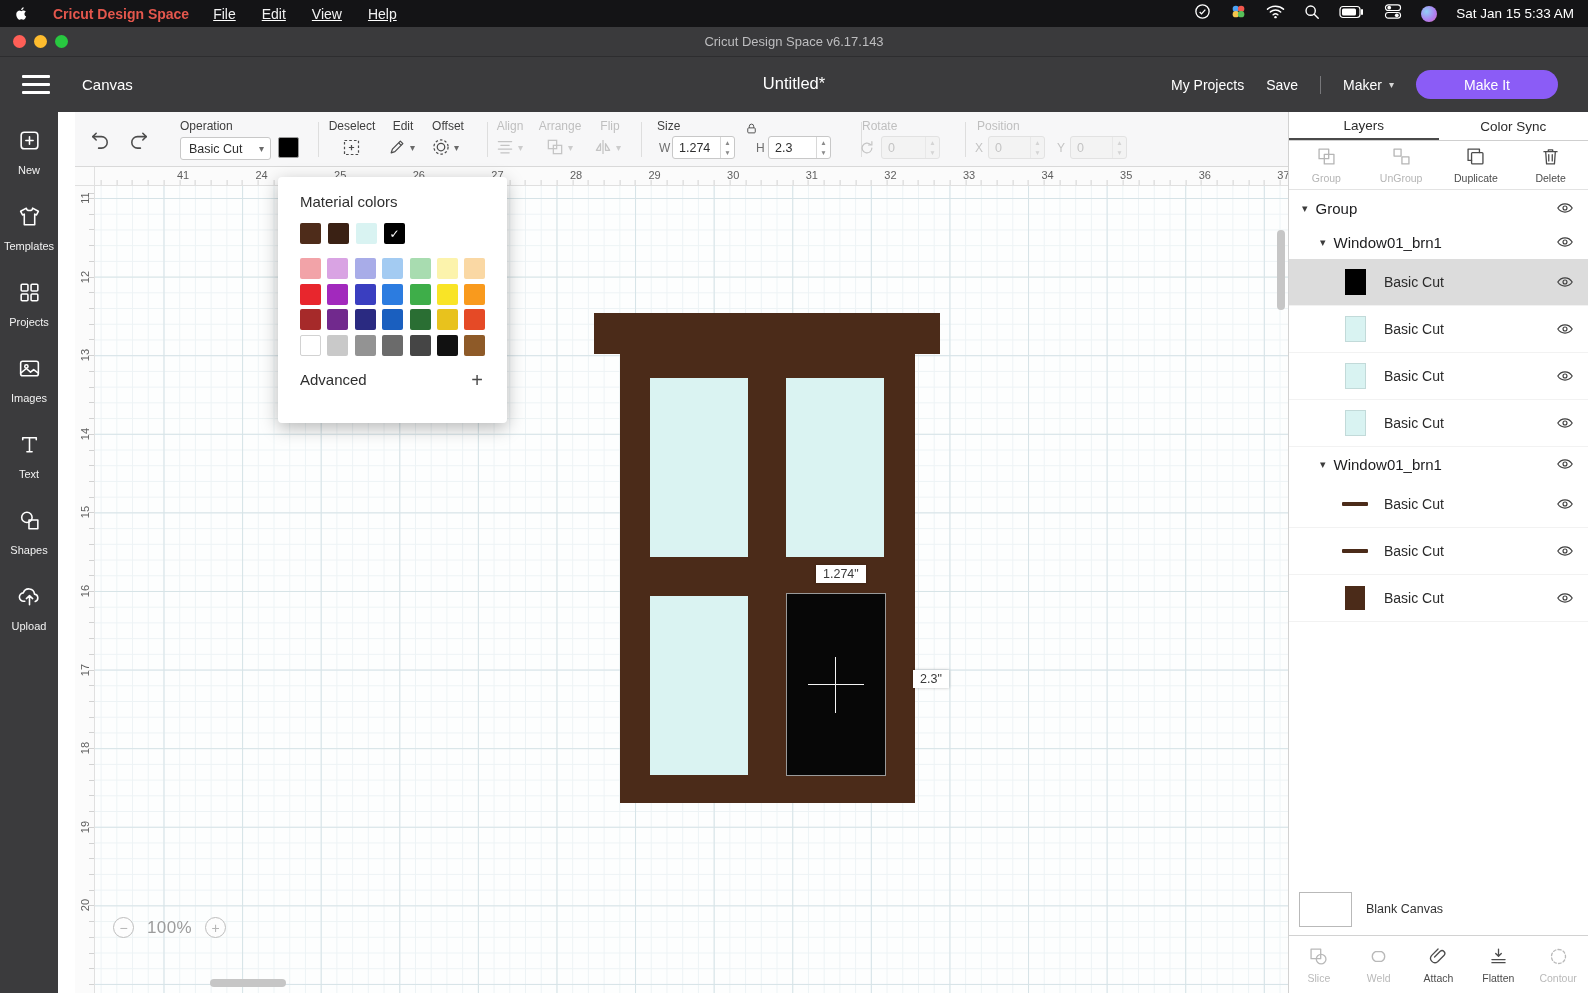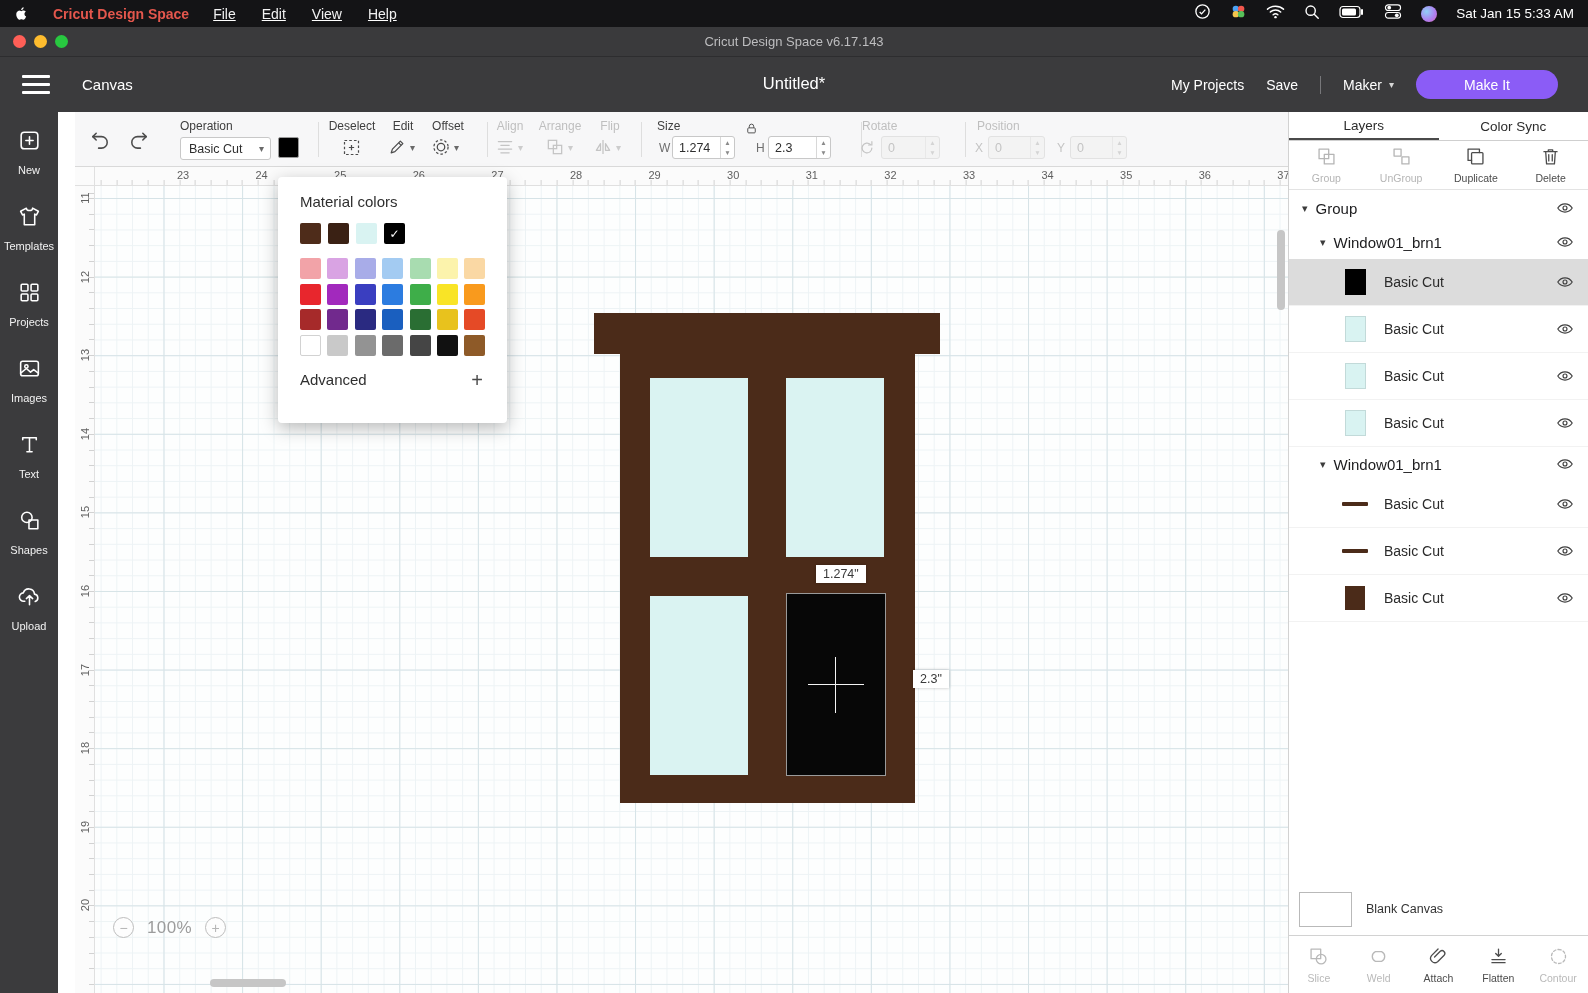--- a/index.html
+++ b/index.html
@@ -424,21 +424,21 @@
       <span class="stepper">
           <span>▲</span>
           <span>▼</span>
         </span>
     </span>
   </div>
 
   <div class="canvas">
     <div class="grid"></div>
     <div class="ruler-top">
-        <span style="left: 77px;">23</span>
+        <span style="left: 77px;">41</span>
         <span style="left: 155.6px;">24</span>
         <span style="left: 234.2px;">25</span>
         <span style="left: 312.8px;">26</span>
         <span style="left: 391.4px;">27</span>
         <span style="left: 470px;">28</span>
         <span style="left: 548.6px;">29</span>
         <span style="left: 627.2px;">30</span>
         <span style="left: 705.8px;">31</span>
         <span style="left: 784.4px;">32</span>
         <span style="left: 863px;">33</span>

